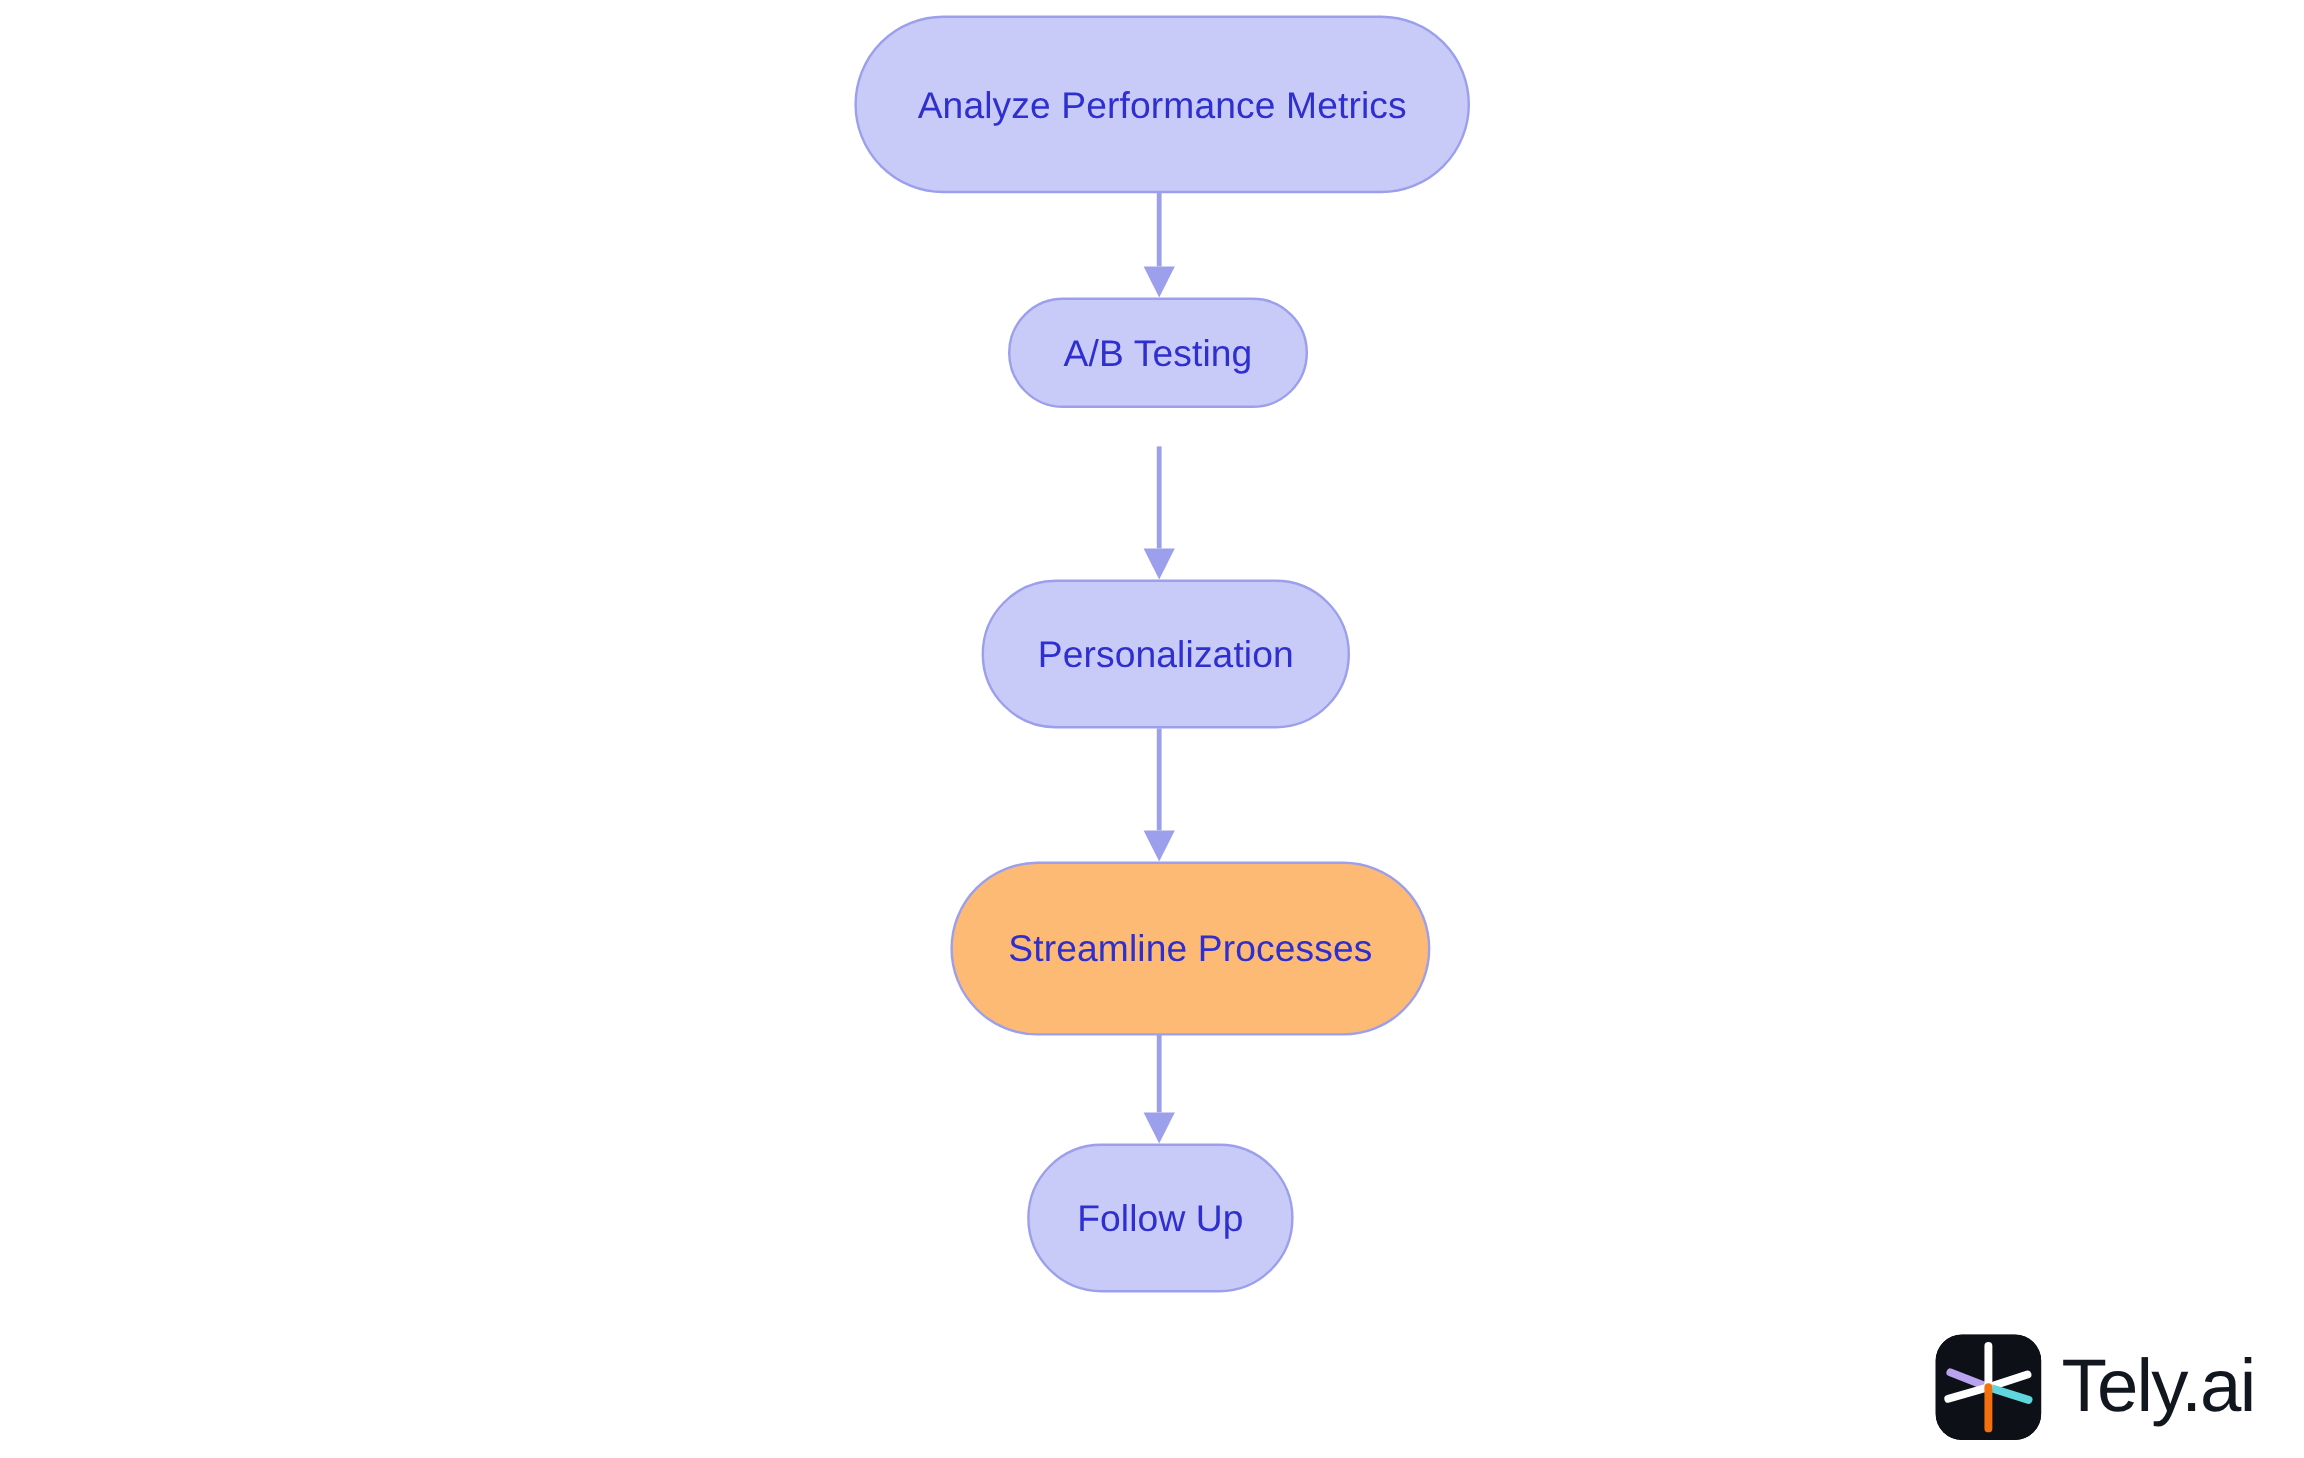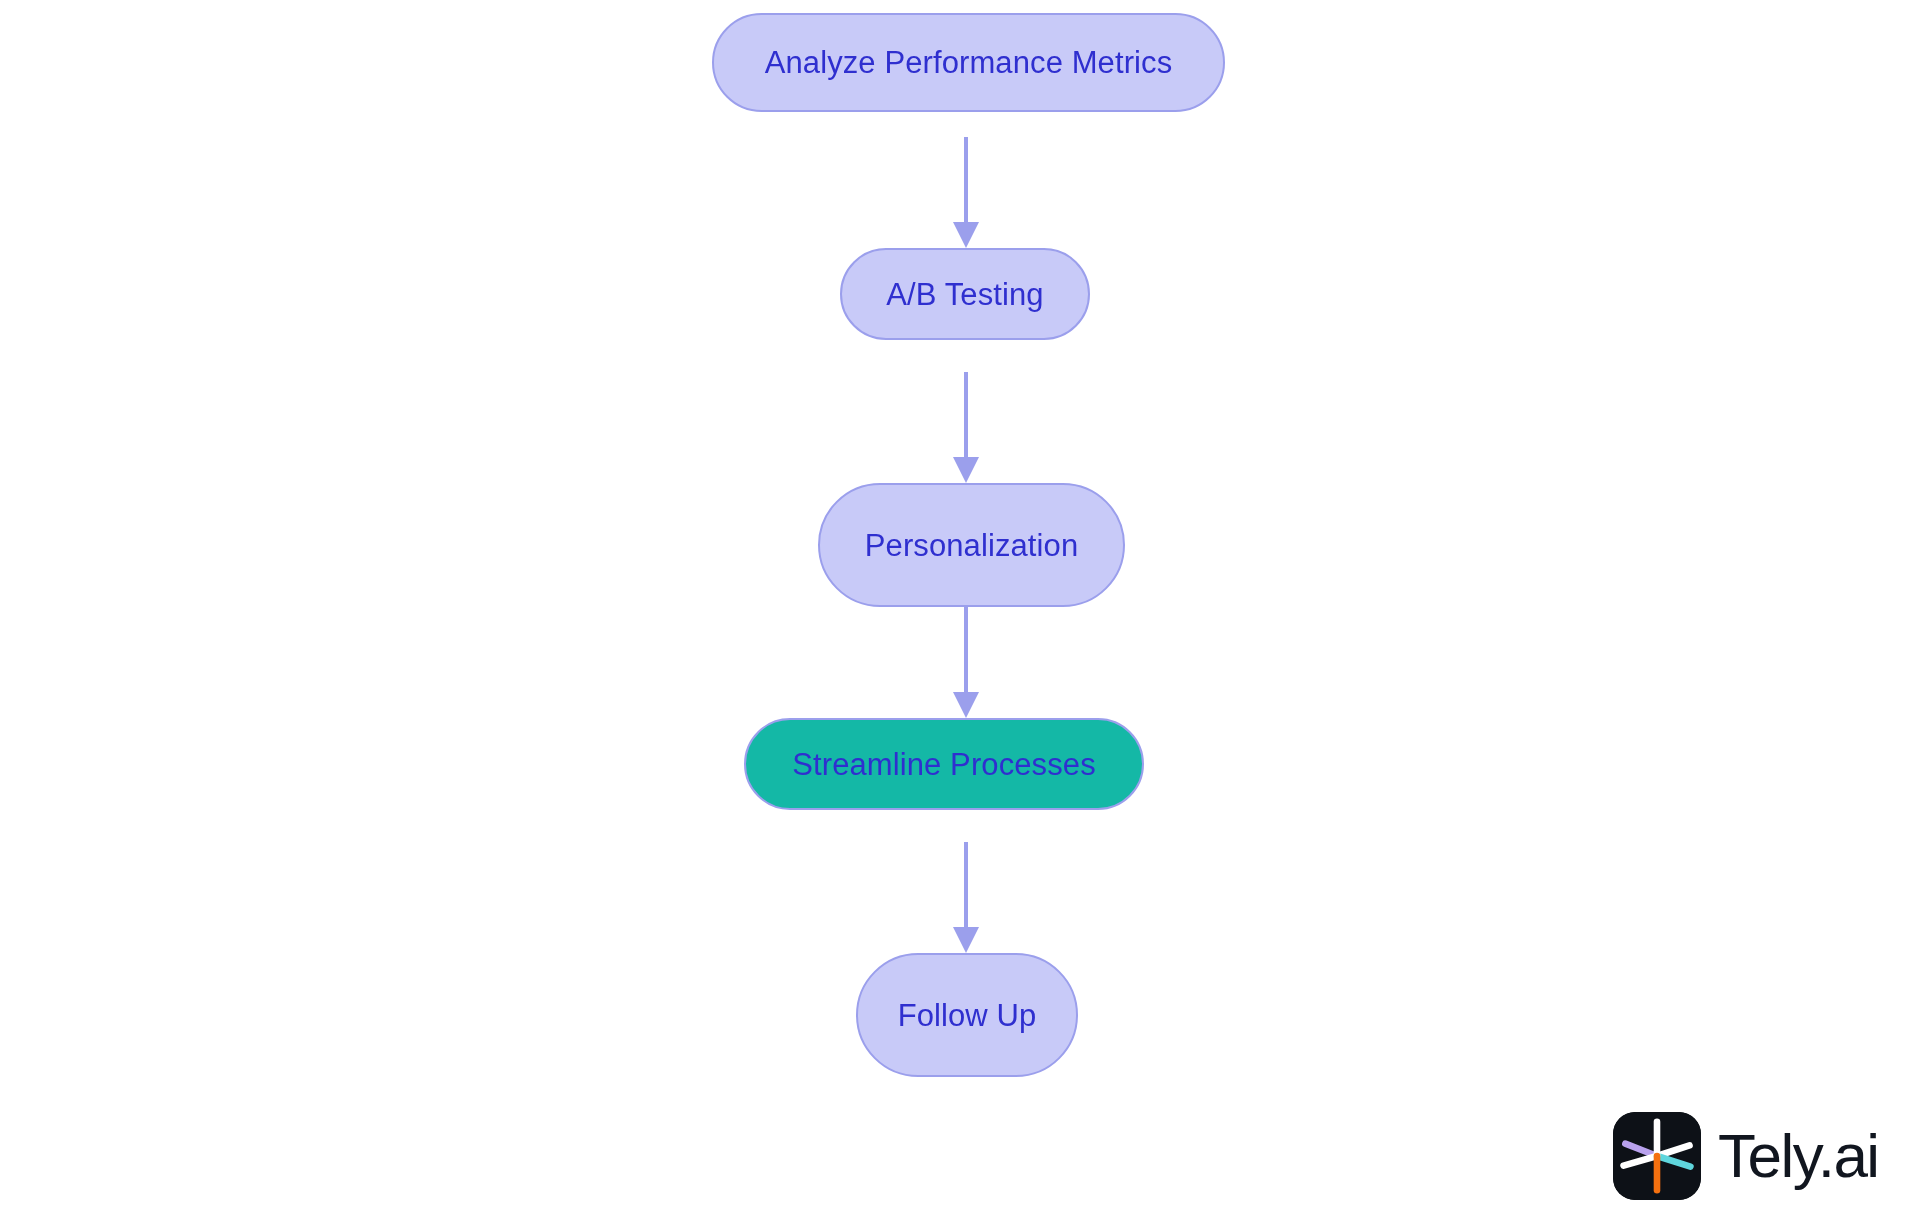--- a/index.html
+++ b/index.html
@@ -101,33 +101,33 @@
         <polygon points="0,85 26,85 13,111" fill="#9b9fec"></polygon>
       </svg>
     </div>
   <div class="edge" id="edge-4" style="left: 953px; top: 842px;">
       <svg width="26" height="111" viewBox="0 0 26 111">
         <rect x="11" y="0" width="4" height="85" fill="#9b9fec"></rect>
         <polygon points="0,85 26,85 13,111" fill="#9b9fec"></polygon>
       </svg>
     </div>
 
-  <div class="node" id="node-0" style="left: 712px; top: 13px; width: 513px; height: 99px; background: rgb(200, 202, 248); border-color: rgb(155, 159, 236); color: rgb(47, 47, 207);">
+  <div class="node" id="node-0" style="left: 712px; top: 13px; width: 513px; height: 148px; background: rgb(200, 202, 248); border-color: rgb(155, 159, 236); color: rgb(47, 47, 207);">
     <span class="node-label">Analyze Performance Metrics</span>
   </div>
 
   <div class="node" id="node-1" style="left: 840px; top: 248px; width: 250px; height: 92px; background: rgb(200, 202, 248); border-color: rgb(155, 159, 236); color: rgb(47, 47, 207);">
     <span class="node-label">A/B Testing</span>
   </div>
 
   <div class="node" id="node-2" style="left: 818px; top: 483px; width: 307px; height: 124px; background: rgb(200, 202, 248); border-color: rgb(155, 159, 236); color: rgb(47, 47, 207);">
     <span class="node-label">Personalization</span>
   </div>
 
-  <div class="node" id="node-3" style="left: 744px; top: 718px; width: 400px; height: 92px; background: #14b8a6; border-color: rgb(155, 159, 236); color: rgb(47, 47, 207);">
+  <div class="node" id="node-3" style="left: 792px; top: 718px; width: 400px; height: 145px; background: #fdba74; border-color: rgb(155, 159, 236); color: rgb(47, 47, 207);">
     <span class="node-label">Streamline Processes</span>
   </div>
 
   <div class="node" id="node-4" style="left: 856px; top: 953px; width: 222px; height: 124px; background: rgb(200, 202, 248); border-color: rgb(155, 159, 236); color: rgb(47, 47, 207);">
     <span class="node-label">Follow Up</span>
   </div>
 
   <div id="brand" style="left: 1613px; top: 1112px;">
     <svg id="brand-mark" viewBox="0 0 100 100">
       <rect x="0" y="0" width="100" height="100" rx="24" ry="24" fill="#0d1117"></rect>

